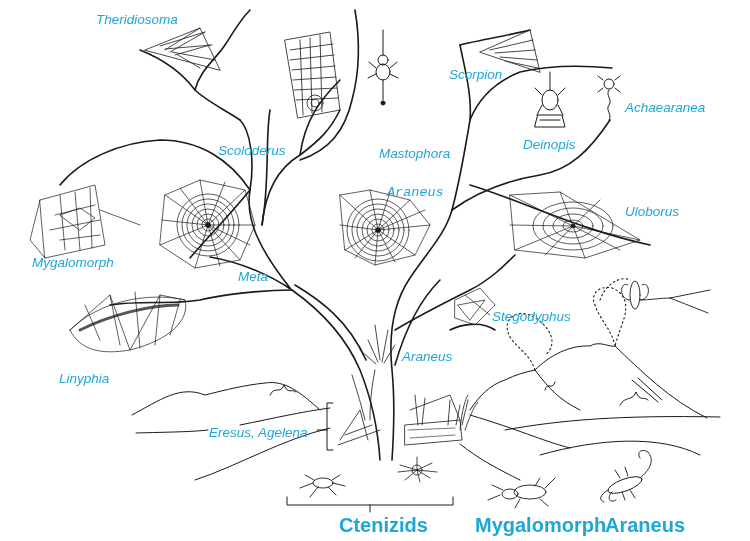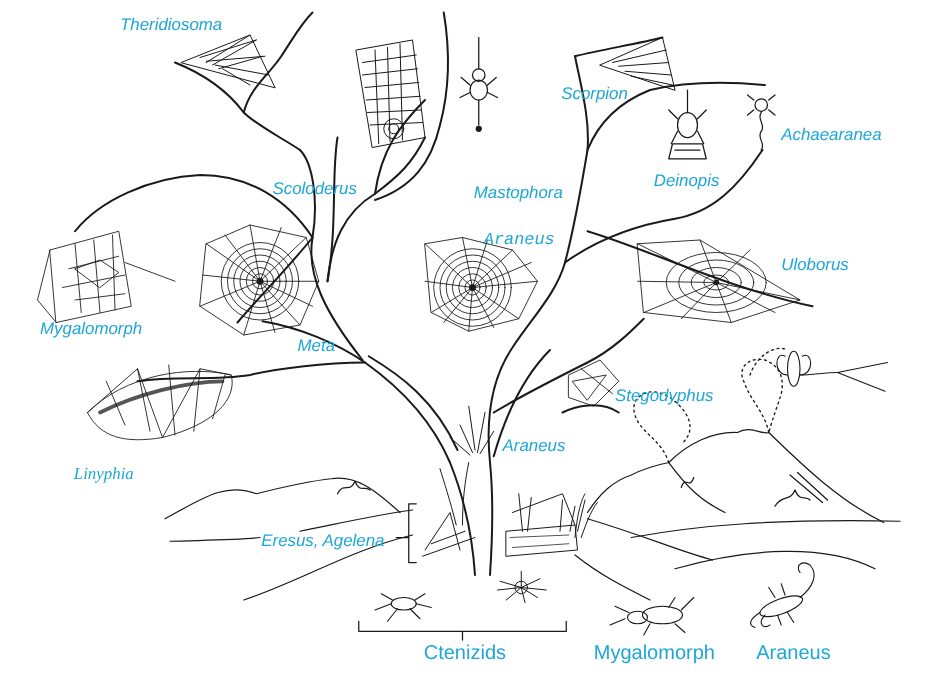--- a/index.html
+++ b/index.html
@@ -8,21 +8,21 @@
   svg.art { position: absolute; left: 0; top: 0; width: 750px; height: 541px; }
   .lbl {
     position: absolute;
     font-family: "Liberation Sans", "DejaVu Sans", sans-serif;
     font-size: 13.5px;
     color: #1ea7d6;
     white-space: nowrap;
     line-height: 1;
   }
   .lbl.it { font-style: italic; }
-  .lbl.up { font-style: normal; font-size: 16px; }
+  .lbl.up { font-style: normal; font-size: 20px; font-weight: bold; }
 </style>
 </head>
 <body>
 
 <div class="stage">
 
   <svg class="art" viewBox="0 0 750 541" fill="none" stroke="#1a1a1a" stroke-linecap="round" stroke-linejoin="round">
 
     <g stroke-width="1">
       <path d="M132,415 C160,400 180,385 205,395 C225,390 245,385 265,383 C285,380 300,392 320,410"></path>
@@ -241,19 +241,19 @@
   <div class="lbl it" style="left:379px;top:113px;margin-top:34px;">Mastophora</div>
   <div class="lbl it" style="left:449px;top:68px;">Scorpion</div>
   <div class="lbl it" style="left:625px;top:101px;">Achaearanea</div>
   <div class="lbl it" style="left:523px;top:138px;text-align:right;">Deinopis</div>
   <div class="lbl it" style="left:387px;top:186px;font-family:Liberation Mono, monospace;">Araneus</div>
   <div class="lbl it" style="left:625px;top:205px;">Uloborus</div>
   <div class="lbl it" style="left:32px;top:256px;">Mygalomorph</div>
   <div class="lbl it" style="left:238px;top:270px;">Meta</div>
   <div class="lbl it" style="left:492px;top:310px;">Stegodyphus</div>
   <div class="lbl it" style="left:402px;top:350px;">Araneus</div>
-  <div class="lbl it" style="left:59px;top:372px;font-family:Liberation Serif, serif;">Linyphia</div>
+  <div class="lbl it" style="left:59px;top:372px;">Linyphia</div>
   <div class="lbl it" style="left:209px;top:426px;">Eresus, Agelena</div>
   <div class="lbl up" style="left:339px;top:515px;">Ctenizids</div>
   <div class="lbl up" style="left:475px;top:515px;">Mygalomorph</div>
   <div class="lbl up" style="left:605px;top:515px;">Araneus</div>
 
 </div>
 
 </body></html>

